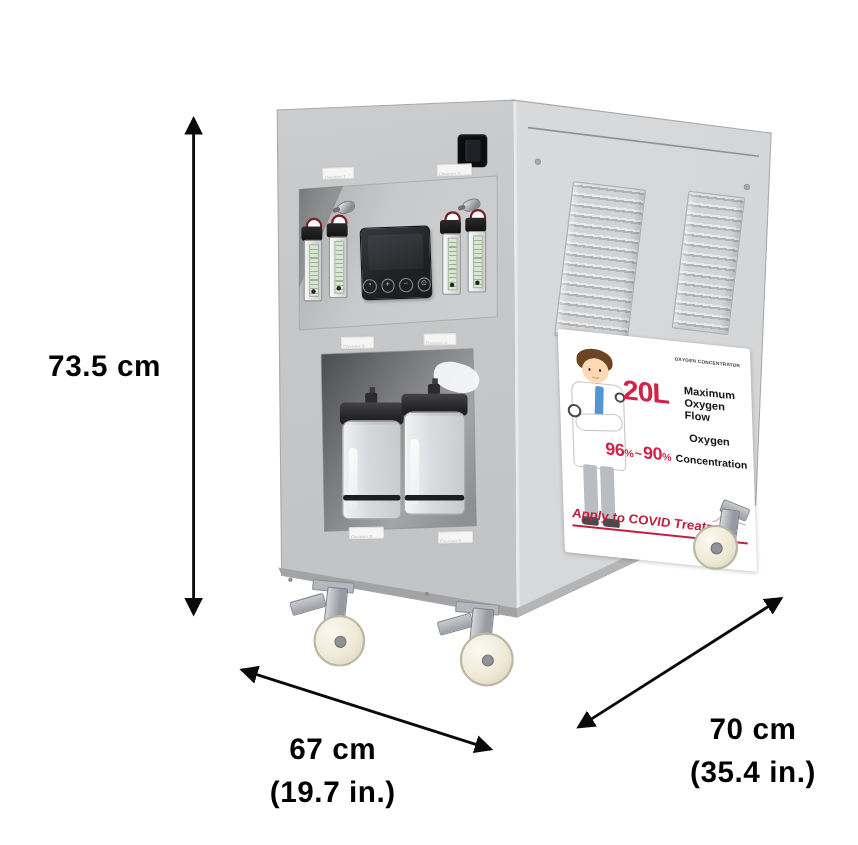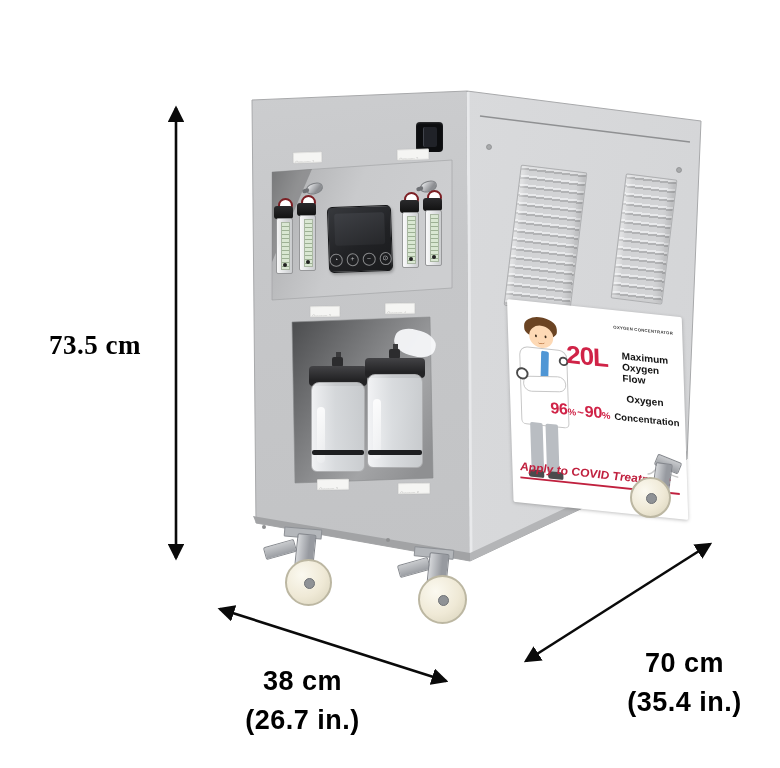--- a/index.html
+++ b/index.html
@@ -300,25 +300,25 @@
     <defs>
       <marker id="ah" viewBox="0 0 10 10" refX="8.5" refY="5" markerWidth="6.5" markerHeight="6.5" orient="auto-start-reverse">
         <path d="M0,0 L10,5 L0,10 z" fill="#0a0a0a"></path>
       </marker>
     </defs>
     <line x1="176" y1="108" x2="176" y2="558" stroke="#0a0a0a" stroke-width="2.6" marker-start="url(#ah)" marker-end="url(#ah)"></line>
     <line x1="220" y1="609" x2="446" y2="681" stroke="#0a0a0a" stroke-width="2.6" marker-start="url(#ah)" marker-end="url(#ah)"></line>
     <line x1="526" y1="661" x2="710" y2="544" stroke="#0a0a0a" stroke-width="2.6" marker-start="url(#ah)" marker-end="url(#ah)"></line>
   </svg>
 
-  <div class="dim-label" style="left:15px;top:326px;width:160px;font-family:Liberation Serif, serif;">
+  <div class="dim-label" style="left:15px;top:314px;width:160px;">
     <div>73.5 cm</div>
   </div>
   <div class="dim-label" style="left:210px;top:662px;width:185px;">
-    <div>38 cm</div>
-    <div>(26.7 in.)</div>
+    <div>67 cm</div>
+    <div>(19.7 in.)</div>
   </div>
   <div class="dim-label" style="left:592px;top:644px;width:185px;">
     <div>70 cm</div>
     <div>(35.4 in.)</div>
   </div>
 
 </div>
 
 </body></html>

